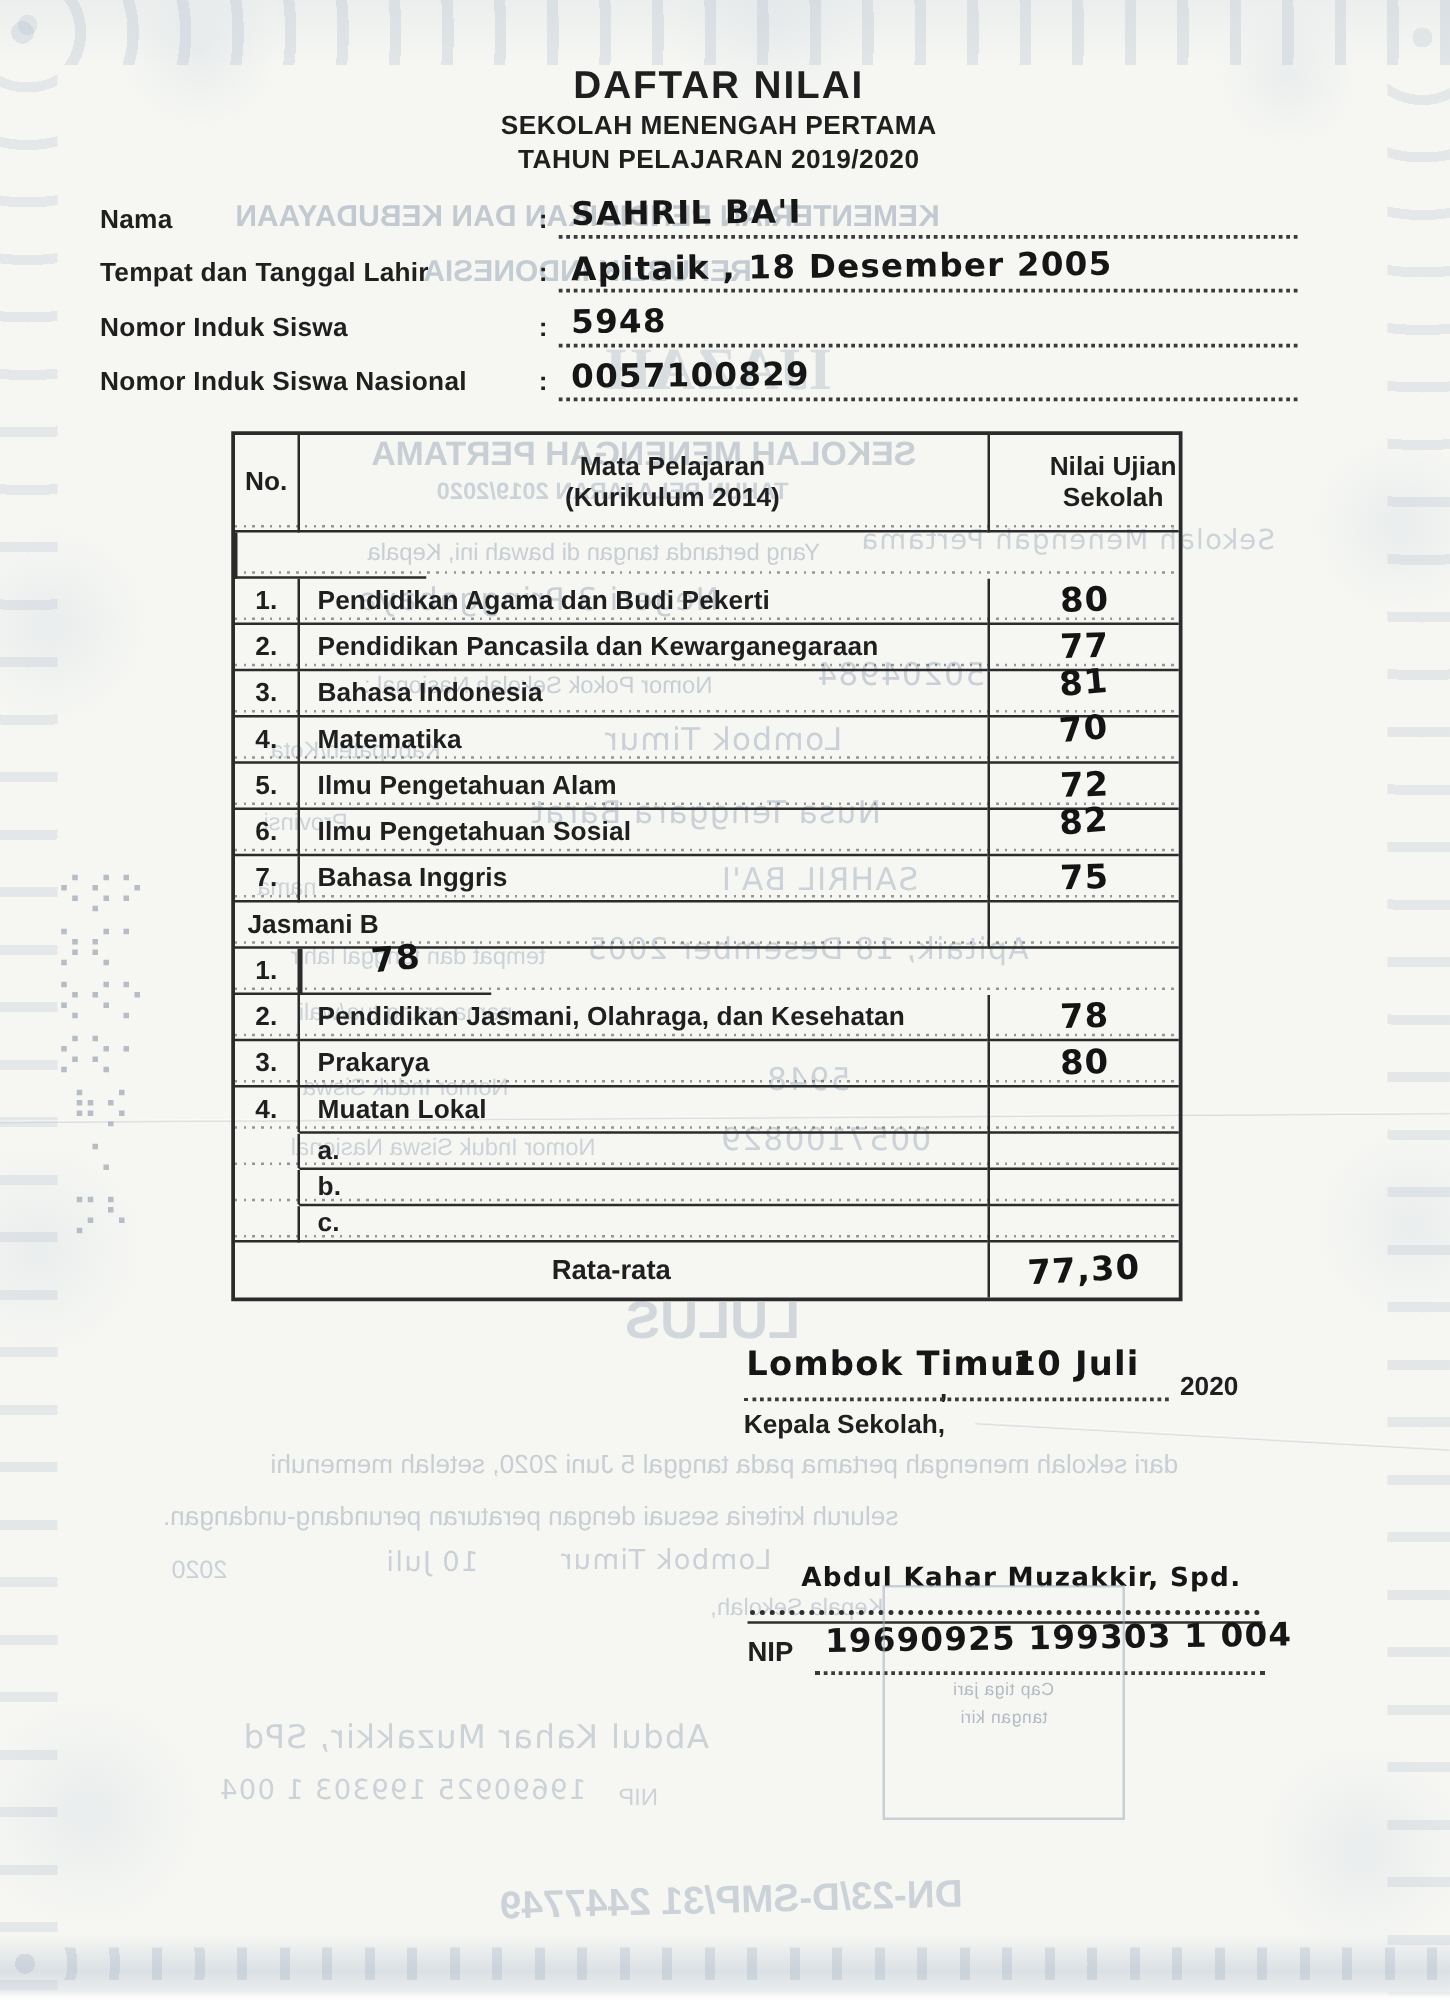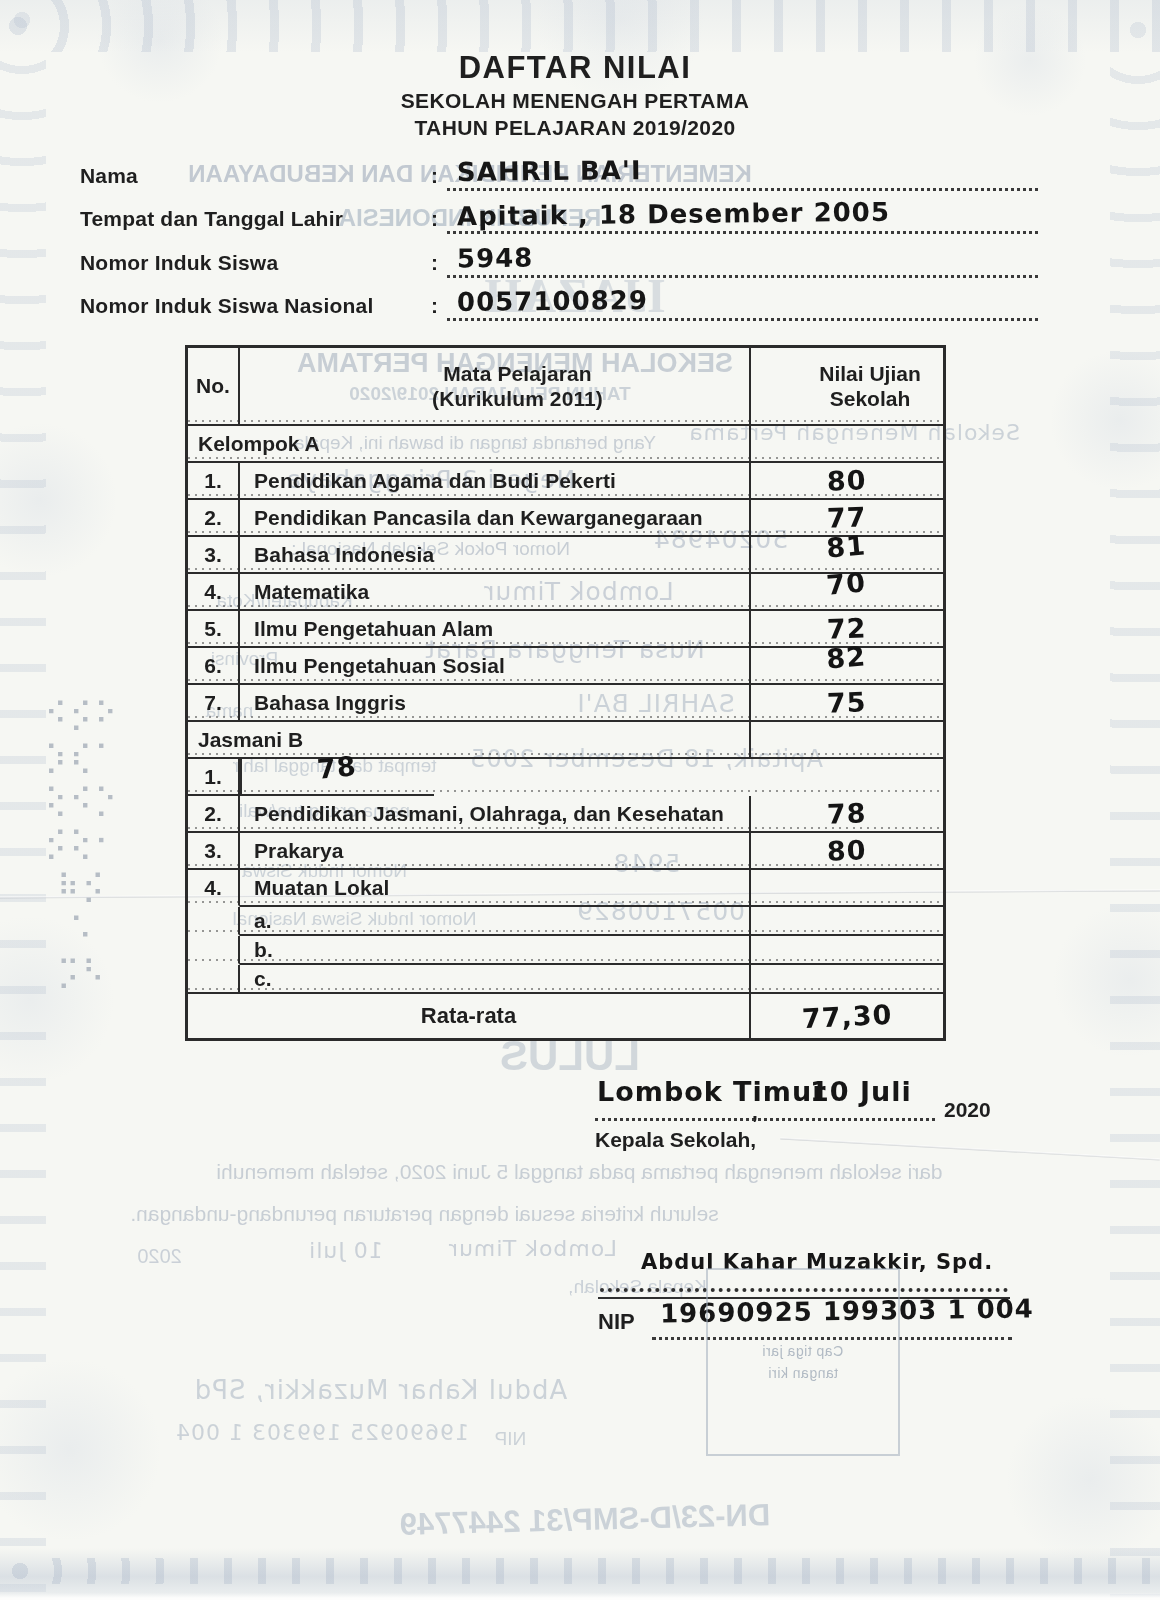--- a/index.html
+++ b/index.html
@@ -64,21 +64,21 @@
   .f-value{position:absolute;left:10px;bottom:2px;font-size:26px;transform:rotate(-.6deg);white-space:nowrap;}
 
   
   .gtable{position:absolute;left:185px;top:345px;width:755px;border:3px solid #2b2b2b;background:transparent;}
   .trow{display:flex;align-items:stretch;position:relative;}
   .dotrule{background-image:repeating-linear-gradient(90deg, rgba(70,70,70,.55) 0 2px, transparent 2px 7px);
     background-size:100% 2px;background-position:0 calc(100% - 4px);background-repeat:no-repeat;}
   .cell{box-sizing:border-box;display:flex;align-items:center;}
   .c-no{width:52px;justify-content:center;font-size:21px;font-weight:600;border-right:2px solid #2b2b2b;}
   .c-subject{flex:1;padding-left:14px;font-size:21px;font-weight:600;letter-spacing:.1px;}
-  .c-score{width:194px;justify-content:center;border-left:2px solid #2b2b2b;}
+  .c-score{width:153px;justify-content:center;border-left:2px solid #2b2b2b;}
   .bb .cell{border-bottom:2px solid #2b2b2b;}
   .bb .open-bottom{border-bottom:2px solid transparent;}
   .thead{height:78px;}
   .thead .cell{font-weight:700;font-size:21px;justify-content:center;text-align:center;padding-left:0;}
   .th2{display:block;line-height:1.2;margin-left:46px;}
   .tgroup{height:37px;}
   .tgroup .g-label{flex:1;padding-left:10px;font-size:21px;font-weight:600;}
   .trow-n{height:37px;}
   .trow-sub{height:29px;}
   .tfoot{height:44px;}
@@ -204,29 +204,28 @@
         <span class="f-line">
           <span class="hand f-value">0057100829</span>
         </span>
       </div>
     </div>
 
   <div class="gtable" id="grades-table">
       <div class="trow thead bb dotrule">
         <div class="cell c-no">No.</div>
         <div class="cell c-subject">
-          <span class="th2"><span>Mata Pelajaran</span><br><span>(Kurikulum 2011)</span></span>
+          <span class="th2"><span>Mata Pelajaran</span><br><span>(Kurikulum 2014)</span></span>
         </div>
         <div class="cell c-score">
           <span class="th2"><span>Nilai Ujian</span><br><span>Sekolah</span></span>
         </div>
       </div>
       <div class="sec-0">
         <div class="trow tgroup bb dotrule">
-          <div class="cell g-label">Kelompok A</div>
           <div class="cell c-score"></div>
         </div>
         <div class="trow bb dotrule trow-n">
           <div class="cell c-no">1.</div>
           <div class="cell c-subject">Pendidikan Agama dan Budi Pekerti</div>
           <div class="cell c-score">
             <span class="shand">80</span>
           </div>
         </div>
         <div class="trow bb dotrule trow-n">

